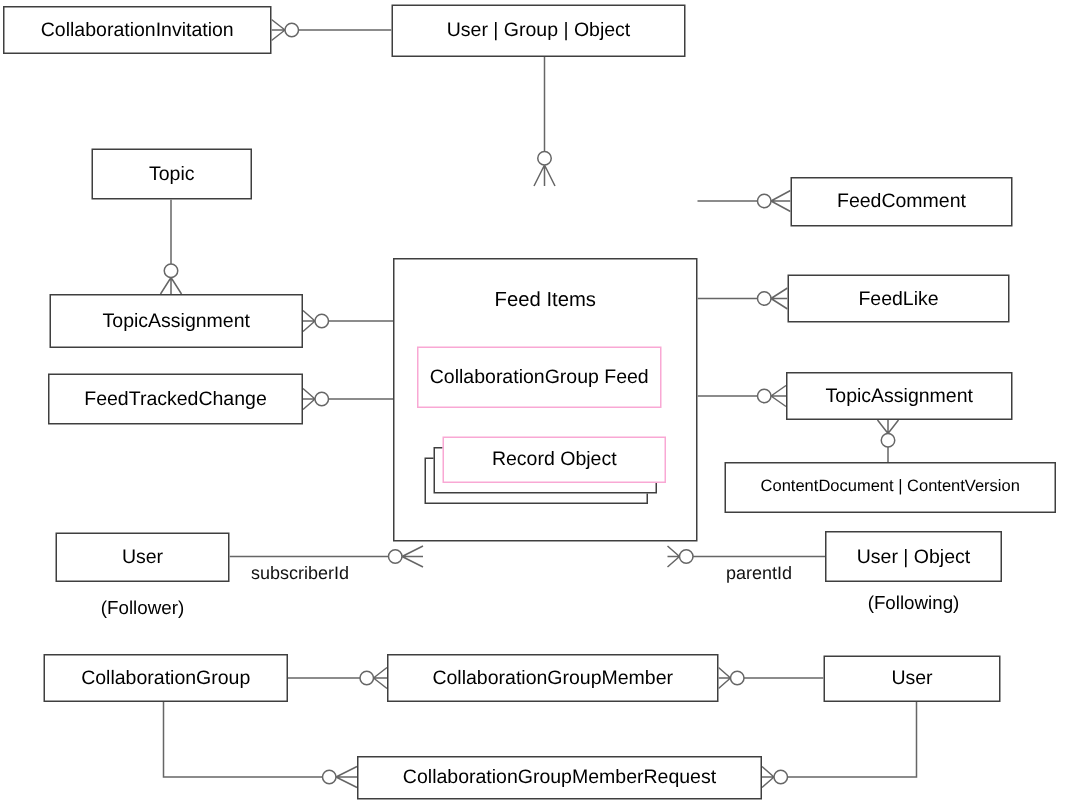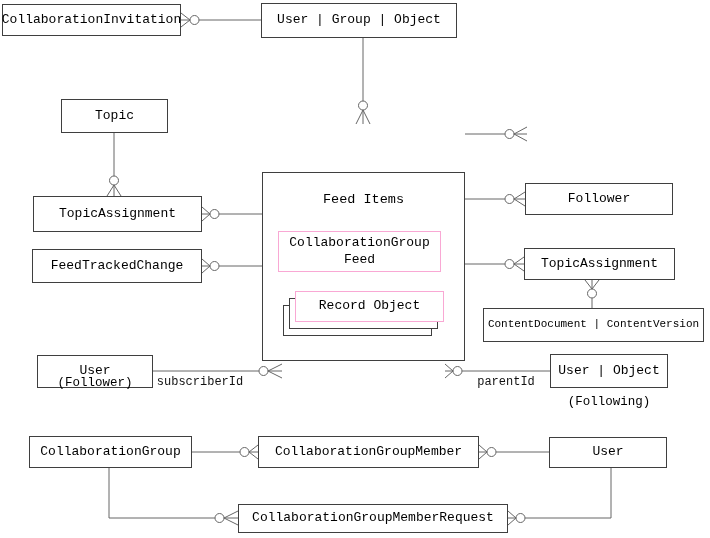--- a/index.html
+++ b/index.html
@@ -1,20 +1,20 @@
 <!DOCTYPE html>
 <html><head>
 <meta charset="utf-8">
 <style>
   html,body{margin:0;padding:0;background:#ffffff;}
   .canvas{
     position:relative;
     width:710px;height:538px;
     background:#ffffff;
-    font-family:Liberation Mono, monospace;
+    font-family:Liberation Sans, sans-serif;
     color:#000;
     overflow:hidden;
   }
   .wires{position:absolute;left:0;top:0;width:710px;height:538px;}
   .wires path{stroke:#666;stroke-width:1;fill:none;}
   .wires circle{stroke:#666;stroke-width:1;fill:#fff;}
   .box{
     position:absolute;box-sizing:border-box;
     background:#fff;border:1px solid #3f3f3f;
     display:flex;align-items:center;justify-content:center;
@@ -157,37 +157,40 @@
     <div class="inner-box" style="left:15px;top:58px;width:163px;height:41px">
       <span>CollaborationGroup Feed</span>
     </div>
     <div class="stack-layer" style="left:20px;top:132px"></div>
     <div class="stack-layer" style="left:26px;top:125px"></div>
     <div class="inner-box" style="left:32px;top:118px;width:149px;height:31px">
       <span>Record Object</span>
     </div>
   </div>
 
+  <div class="box" style="left:527px;top:118px;width:148px;height:33px">
+    <span>FeedComment</span>
+  </div>
 
   <div class="box" style="left:525px;top:183px;width:148px;height:32px">
-    <span>Follower</span>
+    <span>FeedLike</span>
   </div>
 
   <div class="box" style="left:524px;top:248px;width:151px;height:32px">
     <span>TopicAssignment</span>
   </div>
 
   <div class="box small-text" style="left:483px;top:308px;width:221px;height:34px">
     <span>ContentDocument  |  ContentVersion</span>
   </div>
 
   <div class="box" style="left:37px;top:355px;width:116px;height:33px">
     <span>User</span>
   </div>
-  <div class="caption" style="left:35px;top:376px;width:120px">(Follower)</div>
+  <div class="caption" style="left:35px;top:398px;width:120px">(Follower)</div>
 
   <div class="edge-label" style="left:154px;top:375px;width:92px">subscriberId</div>
 
 
   <div class="edge-label" style="left:468px;top:375px;width:76px">parentId</div>
 
   <div class="box" style="left:550px;top:354px;width:118px;height:34px">
     <span>User | Object</span>
   </div>
   <div class="caption" style="left:549px;top:395px;width:120px">(Following)</div>

